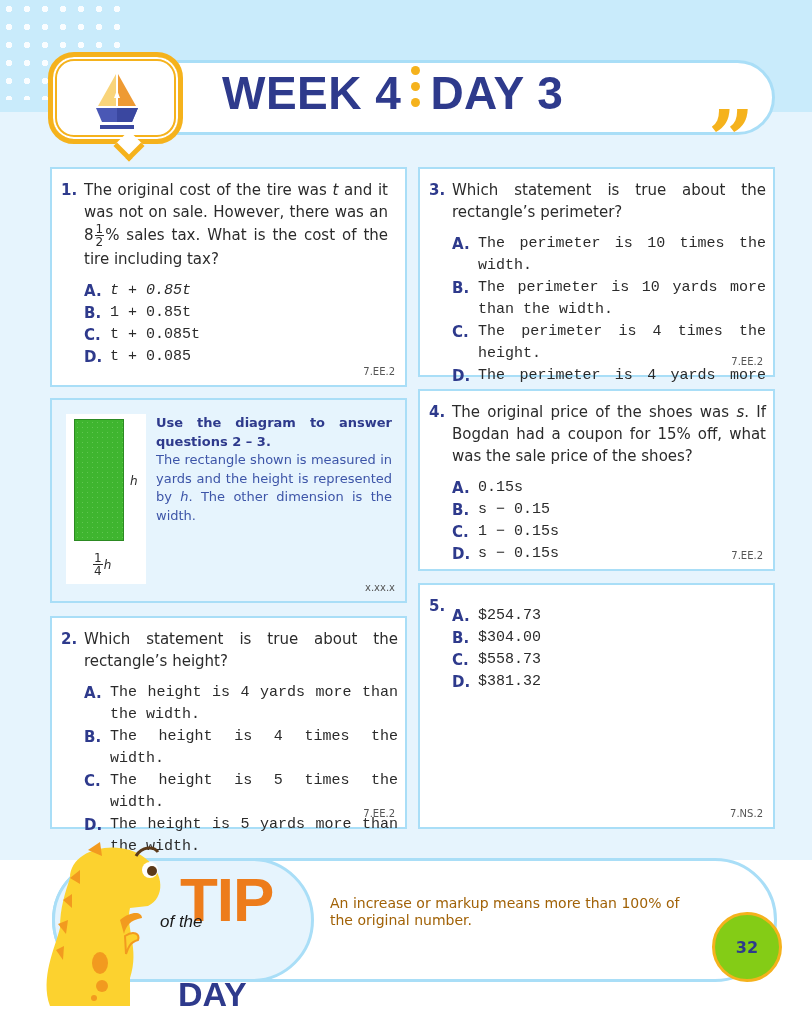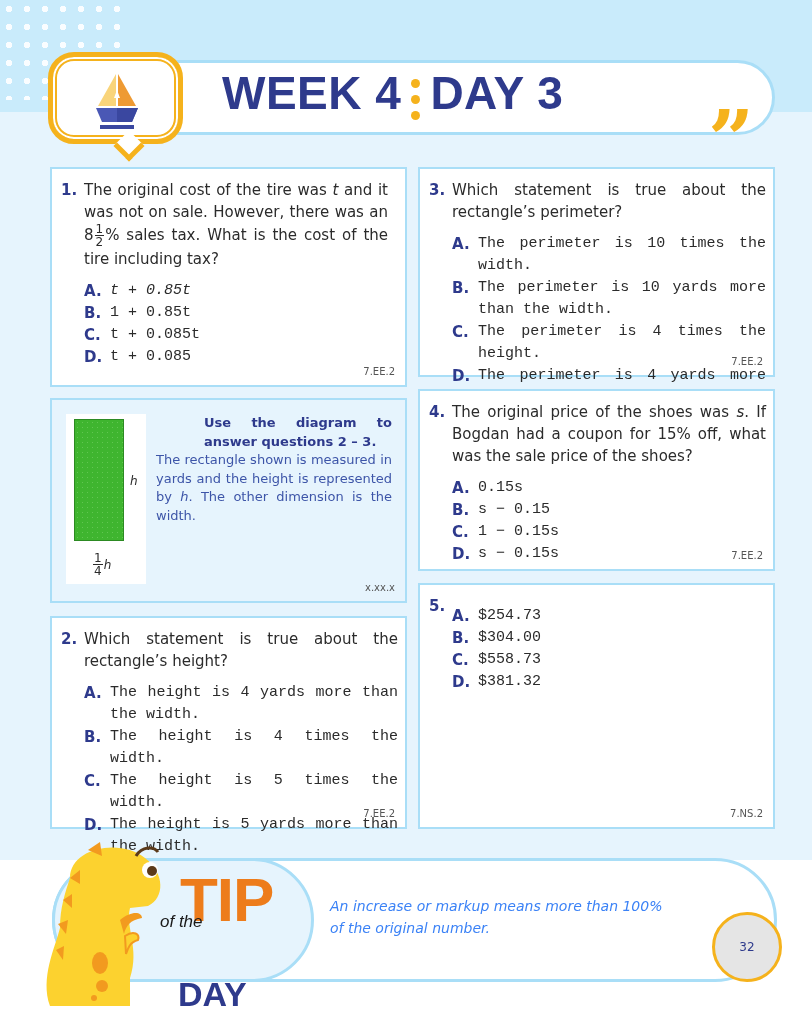--- a/index.html
+++ b/index.html
@@ -8,21 +8,21 @@
 
   .top-bg { position: absolute; left: 0; top: 0; width: 812px; height: 860px; background: #e6f4fd; }
   .top-bg-blob { position: absolute; left: 0; top: 0; width: 812px; height: 112px; background: #c9ebfb; border-radius: 0 0 0 0; }
   .dots { position: absolute; left: 0; top: 0; width: 120px; height: 100px;
     background-image: radial-gradient(circle, #ffffff 3px, transparent 3.5px);
     background-size: 18px 18px; opacity: 0.9; }
 
   .header-pill { position: absolute; left: 140px; top: 60px; width: 635px; height: 75px; background: #ffffff;
     border: 3px solid #a9def7; border-radius: 40px; }
   .header-title { position: absolute; left: 222px; top: 66px; font-family: "Liberation Sans", sans-serif;
-    font-weight: 700; font-size: 46px; color: #2e3a8c; letter-spacing: 0.5px; display: flex; align-items: flex-end; }
+    font-weight: 700; font-size: 46px; color: #2e3a8c; letter-spacing: 0.5px; display: flex; align-items: flex-start; }
   .header-title .colon { display: inline-flex; flex-direction: column; gap: 7px; margin: 0 10px; }
   .header-title .colon span { width: 9px; height: 9px; border-radius: 50%; background: #f5b21c; display: block; }
   .header-title .colon span.mid { height: 9px; }
 
   .logo-bubble { position: absolute; left: 48px; top: 52px; width: 135px; height: 92px; background: #ffffff;
     border: 5px solid #f5b21c; border-radius: 26px; box-shadow: inset 0 0 0 2px #ffffff, inset 0 0 0 4px #f5b21c; }
   .logo-tail { position: absolute; left: 118px; top: 135px; width: 22px; height: 22px; background: #ffffff;
     border-right: 5px solid #f5b21c; border-bottom: 5px solid #f5b21c; transform: rotate(45deg); }
   .logo-icon { position: absolute; left: 92px; top: 72px; width: 50px; height: 58px; }
 
@@ -43,34 +43,34 @@
 
   .frac { display: inline-flex; flex-direction: column; align-items: center; vertical-align: middle; font-size: 12px; line-height: 12px; margin: 0 1px; }
   .frac .num { border-bottom: 1px solid #2b2b2b; padding: 0 1px; }
 
   .diagram-box { position: absolute; left: 14px; top: 14px; width: 80px; height: 170px; background: #ffffff; }
   .green-rect { position: absolute; left: 8px; top: 5px; width: 50px; height: 122px; background: #3fb52f;
     background-image: radial-gradient(circle, #62c652 0.8px, transparent 1px); background-size: 5px 5px; border: 1px solid #2c8a22; }
   .h-label { position: absolute; left: 64px; top: 60px; font-style: italic; font-size: 12px; }
   .w-label { position: absolute; left: 26px; top: 138px; font-size: 12px; display: flex; align-items: center; }
   .diag-text { position: absolute; left: 104px; top: 14px; width: 236px; font-size: 13px; line-height: 18.5px; color: #2e3a8c; text-align: justify; }
-  .diag-title { font-weight: 700; display: block; margin-left: 48px; }
+  .diag-title { font-weight: 700; display: block; }
   .diag-body { color: #3d55a8; display: block; }
 
   .tip-pill { position: absolute; left: 52px; top: 858px; width: 725px; height: 124px; background: #ffffff;
     border: 3px solid #a9def7; border-radius: 62px; }
   .tip-inner { position: absolute; left: 52px; top: 858px; width: 262px; height: 124px; background: #e6f4fd;
     border: 3px solid #a9def7; border-radius: 62px; }
   .tip-word { position: absolute; font-family: "Liberation Sans", sans-serif; font-weight: 700; }
   .tip-TIP { left: 180px; top: 864px; font-size: 62px; color: #ed7c1b; letter-spacing: -1px; }
   .tip-ofthe { left: 160px; top: 912px; font-size: 17px; font-style: italic; font-weight: 400; color: #1a1a1a; }
   .tip-DAY { left: 178px; top: 928px; font-size: 34px; color: #2e3a8c; margin-top: 47px; }
-  .tip-text { position: absolute; left: 330px; top: 895px; width: 350px; font-size: 14px; line-height: 22px; font-style: italic; color: #3b82f6; }
-  .page-circle { position: absolute; left: 712px; top: 912px; width: 70px; height: 70px; border-radius: 50%; background: #e5e5e5; border: 3px solid #f5b21c;
-    display: flex; align-items: center; justify-content: center; font-weight: 400; font-size: 12px; color: #2e3a8c; }
+  .tip-text { position: absolute; left: 330px; top: 895px; width: 350px; font-size: 14px; line-height: 17px; color: #a16207; }
+  .page-circle { position: absolute; left: 712px; top: 912px; width: 70px; height: 70px; border-radius: 50%; background: #84cc16; border: 3px solid #f5b21c;
+    display: flex; align-items: center; justify-content: center; font-weight: 700; font-size: 16px; color: #2e3a8c; }
 
   .dino { position: absolute; left: 30px; top: 838px; width: 150px; height: 168px; }
 </style>
 </head>
 <body>
 
 <div class="top-bg"></div>
 <div class="top-bg-blob"></div>
 <div class="dots"></div>
 

